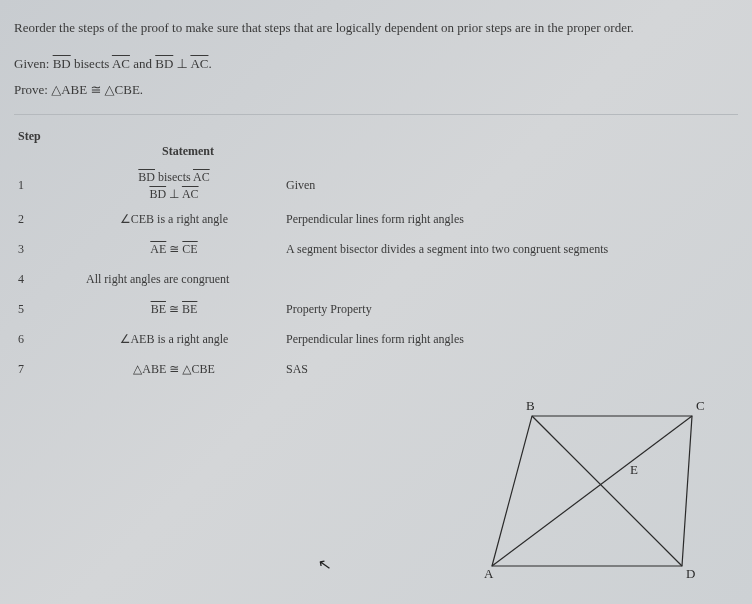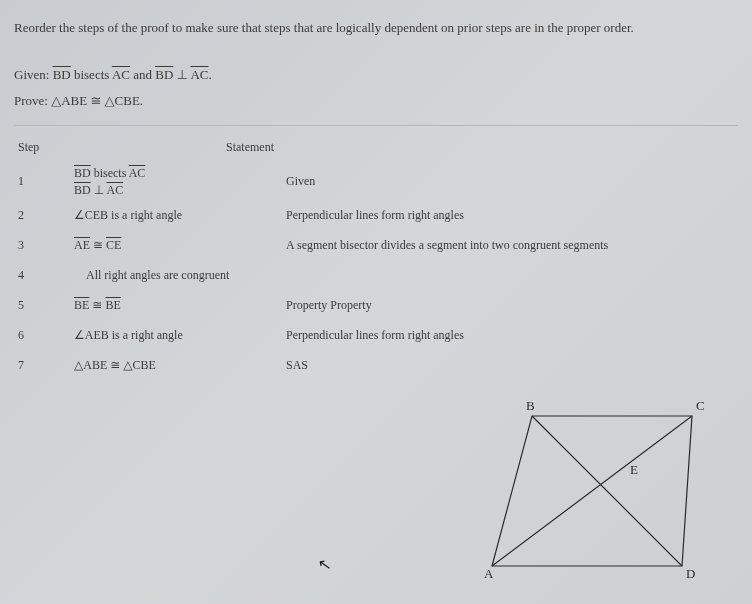--- a/index.html
+++ b/index.html
@@ -6,31 +6,31 @@
   body {
     width: 752px;
     height: 604px;
     background: linear-gradient(135deg, #c8ccd0 0%, #d4d6d8 50%, #cdd1d4 100%);
     font-family: Georgia, "Times New Roman", serif;
     color: #3a3a3a;
     overflow: hidden;
     position: relative;
     padding: 18px 14px;
   }
-  .instr { font-size: 13px; line-height: 1.6; margin-bottom: 28px; }
+  .instr { font-size: 13px; line-height: 1.6; margin-bottom: 17px; }
   .given, .prove { font-size: 13px; margin-bottom: 10px; margin-top: 10px; }
   .bar { text-decoration: overline; }
   hr.sep { border: none; border-top: 1px solid #b5b9bd; margin: 16px 0 10px 0; }
   .tbl { width: 100%; font-size: 12px; }
-  .hdr { display: flex; font-weight: normal; padding: 4px 0 8px 0; }
+  .hdr { display: flex; font-weight: bold; padding: 4px 0 8px 0; flex-direction: column; }
   .col-step  { width: 60px; text-align: left; padding-left: 4px;}
   .col-stmt  { width: 200px; text-align: right; }
   .col-reason{ flex: 1; text-align: left; padding-left: 12px; }
   .row { display: flex; align-items: center; min-height: 30px; padding: 2px 0;}
-  .row .col-stmt { text-align: left; }
+  .row .col-stmt { text-align: center; }
   .stmt-box { display:inline-block; }
   .figure {
     position: absolute;
     right: 30px;
     bottom: 18px;
     width: 270px;
     height: 190px;
   }
   svg { width: 100%; height: 100%; }
   svg text { font-family: Georgia, serif; font-size: 13px; fill: #2a2a2a; }

